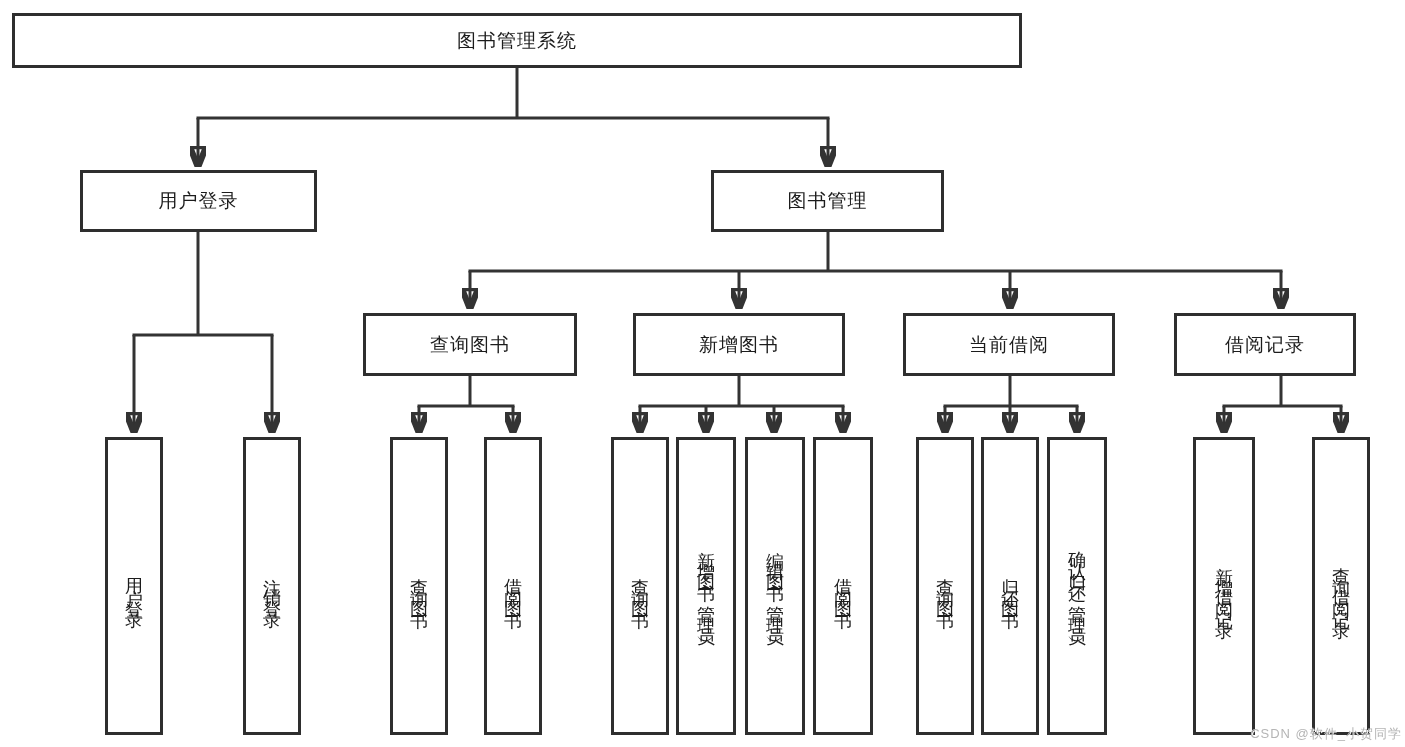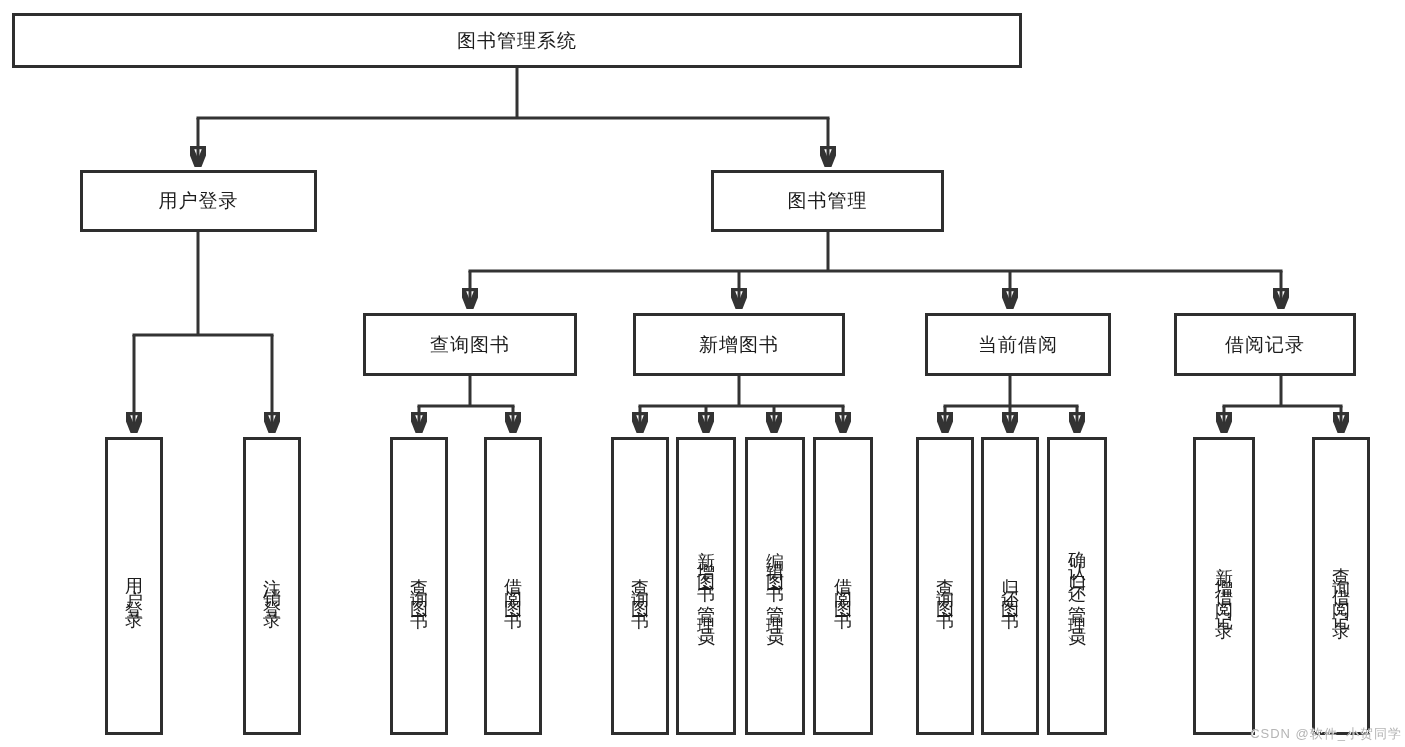--- a/index.html
+++ b/index.html
@@ -127,21 +127,21 @@
   <div class="node h lvl2" style="left:711px;width:233px">
     <span>图书管理</span>
   </div>
 
   <div class="node h lvl3" style="left:363px;width:214px">
     <span>查询图书</span>
   </div>
   <div class="node h lvl3" style="left:633px;width:212px">
     <span>新增图书</span>
   </div>
-  <div class="node h lvl3" style="left:925px;width:186px">
+  <div class="node h lvl3" style="left:903px;width:212px">
     <span>当前借阅</span>
   </div>
   <div class="node h lvl3" style="left:1174px;width:182px">
     <span>借阅记录</span>
   </div>
 
   <div class="node leaf" style="left:105px">
     <span class="vtext">用户登录</span>
   </div>
   <div class="node leaf" style="left:243px">

